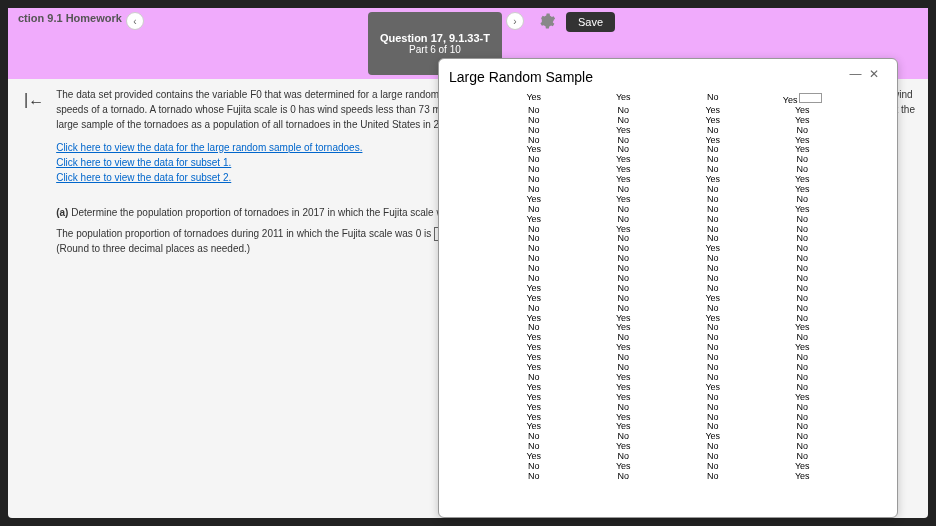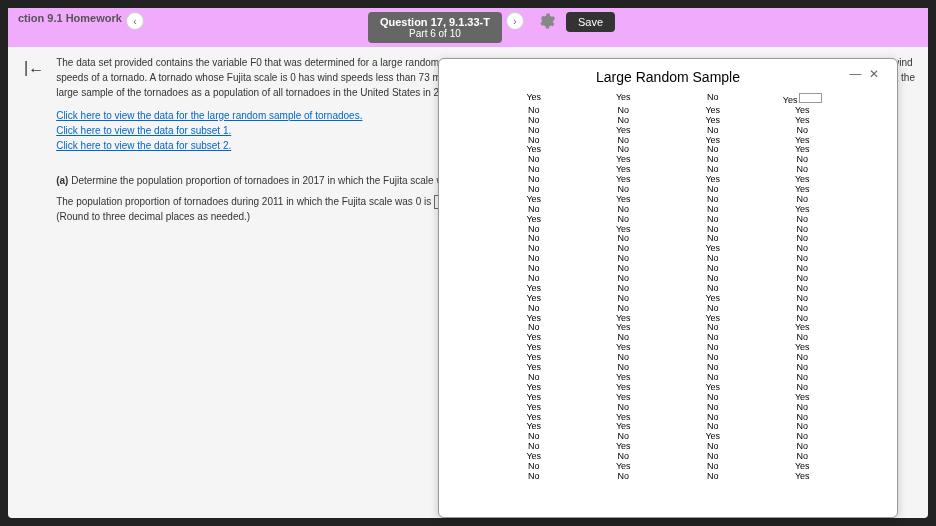--- a/index.html
+++ b/index.html
@@ -1,37 +1,37 @@
 <!DOCTYPE html>
 <html><head>
   <meta charset="utf-8">
   <style>
     * { margin: 0; padding: 0; box-sizing: border-box; font-family: Arial, sans-serif; }
     body { width: 936px; height: 526px; background: #222; overflow: hidden; position: relative; }
     .page { width: 920px; height: 510px; background: #f5f5f5; margin: 8px; border-radius: 4px; position: relative; }
     .header { display: flex; align-items: flex-start; padding: 4px 10px; background: #f0abfc; }
     .hw-title { font-size: 11px; color: #555; font-weight: bold; }
-    .question-box { background: #666; color: #fff; padding: 4px 12px; border-radius: 4px; margin-left: 220px; text-align: center; font-size: 10px; }
+    .question-box { background: #666; color: #fff; padding: 20px 12px; border-radius: 4px; margin-left: 220px; text-align: center; font-size: 10px; }
     .question-box .q-title { font-weight: bold; font-size: 11px; }
     .arrow-btn { width: 18px; height: 18px; background: #fff; border: 1px solid #ccc; border-radius: 50%; display: inline-flex; align-items: center; justify-content: center; font-size: 10px; color: #666; margin: 0 4px; cursor: pointer; }
     .score-box { margin-left: auto; font-size: 10px; color: #333; }
     .score-box .line { display: block; }
     .gear { width: 18px; height: 18px; margin: 0 10px; color: #888; cursor: pointer; }
     .save-btn { background: #333; color: #fff; padding: 4px 12px; border-radius: 4px; font-size: 11px; cursor: pointer; border: none; }
     .content { display: flex; padding: 8px 12px; gap: 8px; }
     .back-btn { font-size: 16px; color: #333; cursor: pointer; padding: 4px; }
     .left-col { flex: 1; font-size: 10px; color: #333; line-height: 1.5; }
     .problem-text { margin-bottom: 8px; }
     .link { color: #0066cc; text-decoration: underline; cursor: pointer; display: block; font-size: 10px; }
     .question-a { margin-top: 20px; }
     .question-a .label { font-weight: bold; }
     .answer-line { margin-top: 6px; }
     .answer-input { width: 24px; height: 14px; border: 1px solid #666; display: inline-block; vertical-align: middle; }
     .modal { position: absolute; left: 430px; top: 50px; width: 460px; height: 460px; background: #fff; border: 1px solid #999; border-radius: 6px; box-shadow: 0 2px 10px rgba(0,0,0,0.2); padding: 10px; }
-    .modal-header { text-align: center; font-size: 14px; margin-bottom: 8px; position: relative; }
+    .modal-header { font-size: 14px; margin-bottom: 8px; position: relative; }
     .modal-close { position: absolute; right: 6px; top: -2px; font-size: 12px; color: #666; cursor: pointer; letter-spacing: 2px; }
     .table-wrap { font-size: 9px; text-align: center; max-height: 400px; overflow: hidden; padding: 0 40px; }
     .table-header { font-weight: bold; margin-bottom: 2px; }
     .data-row { display: flex; justify-content: flex-start; line-height: 1.1; }
     .data-row span { width: 25%; }
     .copy-icon { width: 10px; height: 10px; border: 1px solid #999; display: inline-block; margin-left: 2px; }
   </style>
 </head>
 <body>
 

